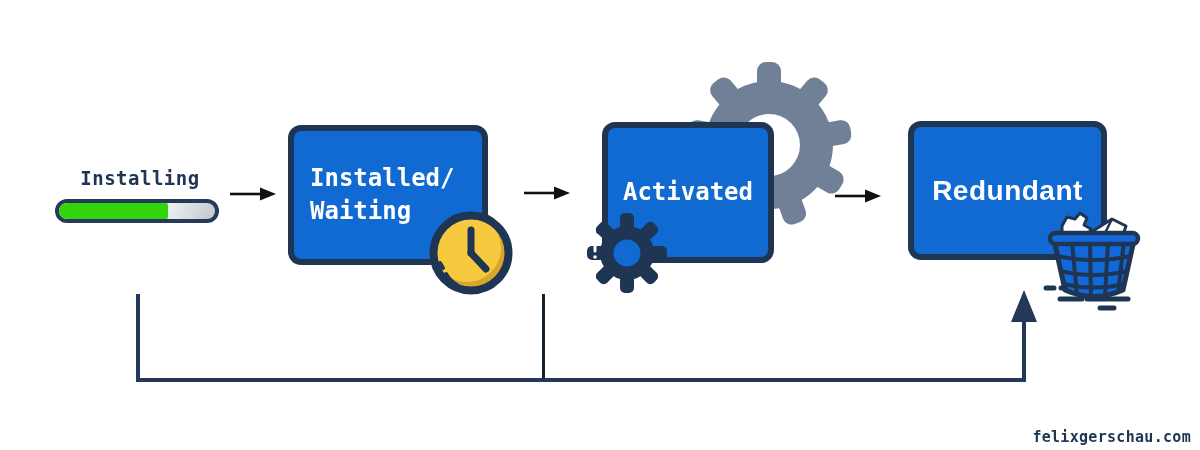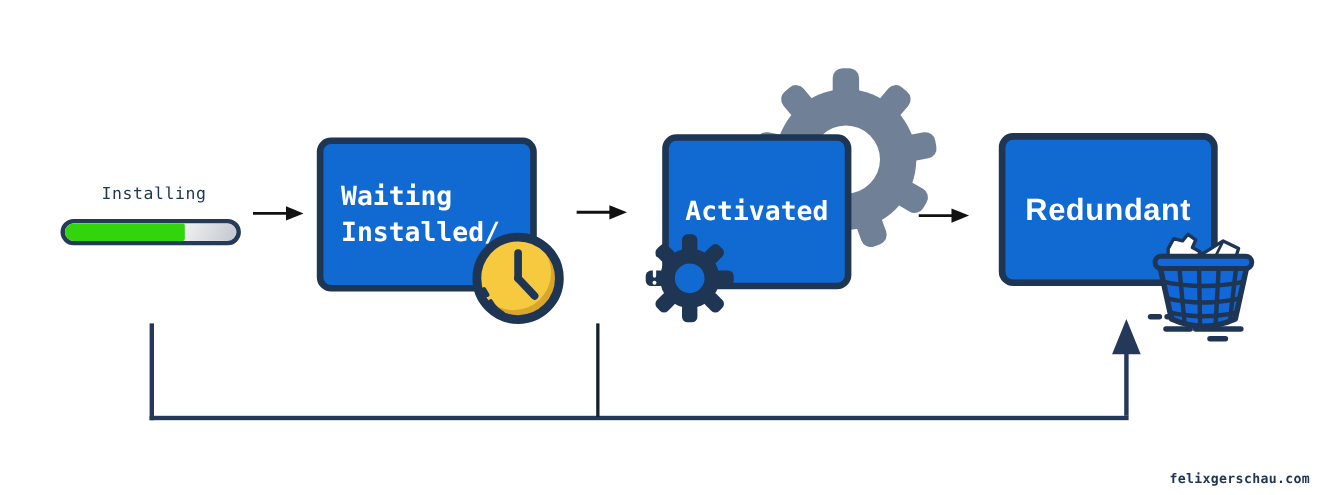--- a/index.html
+++ b/index.html
@@ -2,21 +2,21 @@
 <html><head>
 <meta charset="utf-8">
 <style>
   html,body{margin:0;padding:0;background:#ffffff;}
   .canvas{position:relative;width:1200px;height:450px;background:#ffffff;overflow:hidden;
           font-family:"DejaVu Sans Mono","Liberation Mono",monospace;}
   .abs{position:absolute;}
 
   
   .installing-label{left:50px;top:167px;width:180px;text-align:center;
-    font-size:15px;font-weight:normal;color:#1e3553;letter-spacing:0.5px;}
+    font-size:19px;font-weight:bold;color:#1e3553;letter-spacing:0.5px;}
   .progress-bar{left:55px;top:199px;width:164px;height:24px;box-sizing:border-box;
     border:4px solid #243a59;border-radius:13px;overflow:hidden;
     background:linear-gradient(115deg,#ffffff 55%,#c8ccd2 96%);z-index:2;}
   .progress-fill{position:absolute;left:0;top:0;bottom:0;background:#32d40c;
     border-radius:7px 2px 2px 7px;}
 
   
   .box{box-sizing:border-box;background:#1169d2;border:6px solid #1e3553;border-radius:13px;
     display:flex;align-items:center;z-index:2;}
   .box1{left:288px;top:125px;width:200px;height:140px;justify-content:flex-start;}
@@ -44,21 +44,21 @@
   .pathline{background:#24395a;z-index:1;}
   .v-left{left:136px;top:294px;width:4px;height:88px;}
   .h-bottom{left:136px;top:378px;width:890px;height:4px;}
   .v-mid{left:542px;top:294px;width:3px;height:85px;background:#15202e;}
   .v-right{left:1022px;top:320px;width:4px;height:58px;}
   .arrowhead-up{left:1011px;top:290px;width:0;height:0;z-index:1;
     border-left:13px solid transparent;border-right:13px solid transparent;
     border-bottom:32px solid #24395a;}
 
   
-  .watermark{right:9px;top:428px;font-size:12px;font-weight:bold;color:#1e3553;letter-spacing:0.3px;margin-left:16px;}
+  .watermark{right:9px;top:428px;font-size:15px;font-weight:bold;color:#1e3553;letter-spacing:0.3px;margin-left:16px;}
 </style>
 </head>
 <body>
 
 <div class="canvas">
 
   <div class="abs installing-label">Installing</div>
   <div class="abs progress-bar">
     <div class="progress-fill" style="width: 70%;"></div>
   </div>
@@ -81,22 +81,22 @@
         <rect x="73" y="2" width="24" height="34" rx="9" transform="rotate(240 85 85)"></rect>
         <rect x="73" y="2" width="24" height="34" rx="9" transform="rotate(280 85 85)"></rect>
         <rect x="73" y="2" width="24" height="34" rx="9" transform="rotate(320 85 85)"></rect>
       </g>
     </g>
     <circle cx="85" cy="85" r="31" fill="#ffffff"></circle>
   </svg>
 
   <div class="abs box box1">
     <div class="box-label-mono">
+      <span class="box-line">Installed/</span>
       <span class="box-line">Waiting</span>
-      <span class="box-line">Installed/</span>
     </div>
   </div>
 
   <svg class="abs clock" width="92" height="92" viewBox="0 0 92 92">
     <circle cx="46" cy="46" r="37" fill="#d8a62f"></circle>
     <circle cx="42" cy="41" r="34" fill="#f6c93f"></circle>
     <circle cx="46" cy="46" r="37.5" fill="none" stroke="#1e3553" stroke-width="8"></circle>
     <line x1="46" y1="46" x2="46" y2="23" stroke="#1e3553" stroke-width="7" stroke-linecap="round"></line>
     <line x1="46" y1="46" x2="61" y2="62" stroke="#1e3553" stroke-width="7" stroke-linecap="round"></line>
     <path d="M15 56 l3 5" stroke="#1e3553" stroke-width="4" stroke-linecap="round" fill="none"></path>

